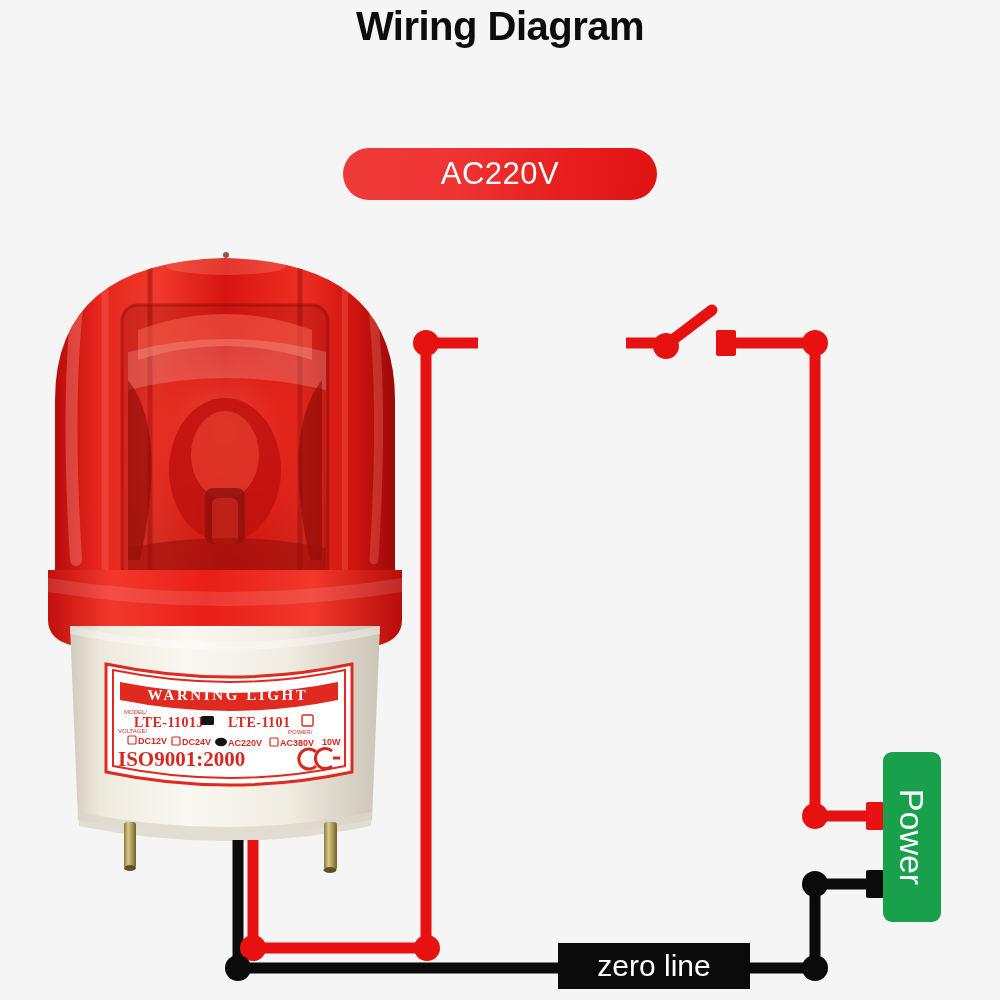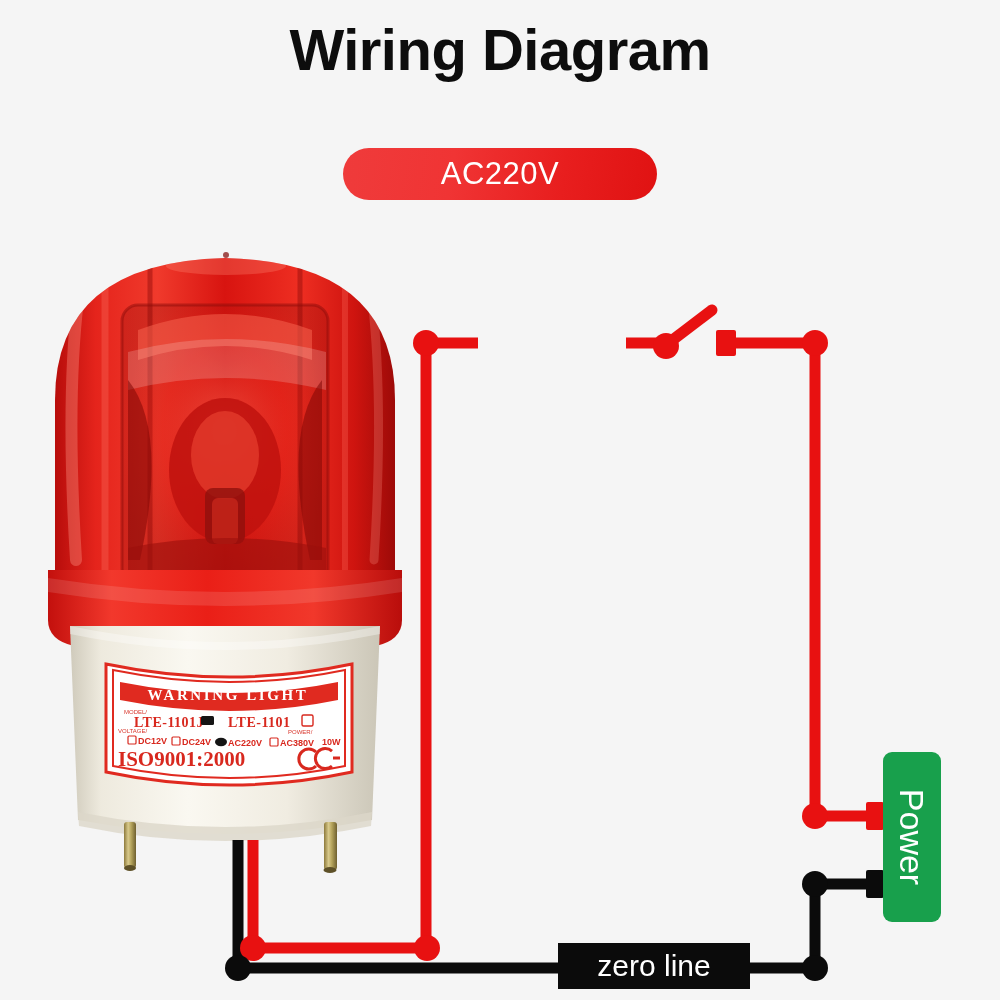--- a/index.html
+++ b/index.html
@@ -12,24 +12,24 @@
     width: 1000px;
     height: 1000px;
     background: #f5f5f5;
     overflow: hidden;
     font-family: "Liberation Sans", sans-serif;
   }
 
   
   #title {
     position: absolute;
-    left: 0; top: 16px;
+    left: 0; top: 4px;
     width: 1000px;
     text-align: center;
-    font-size: 58px;
+    font-size: 40px;
     font-weight: bold;
     color: #0d0d0d;
     letter-spacing: -0.5px;
   }
 
   
   #voltage-badge {
     position: absolute;
     left: 343px; top: 148px;
     width: 314px; height: 52px;

